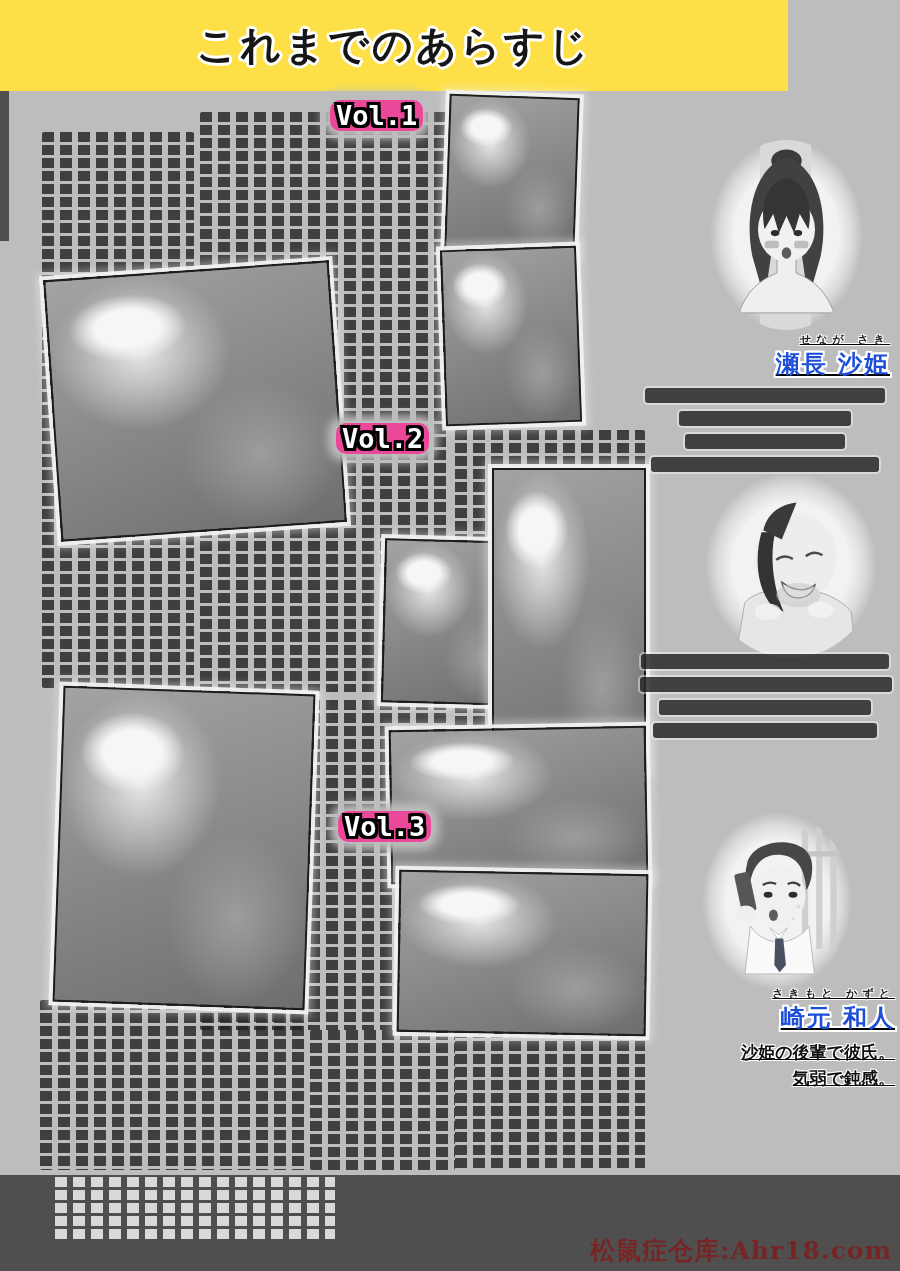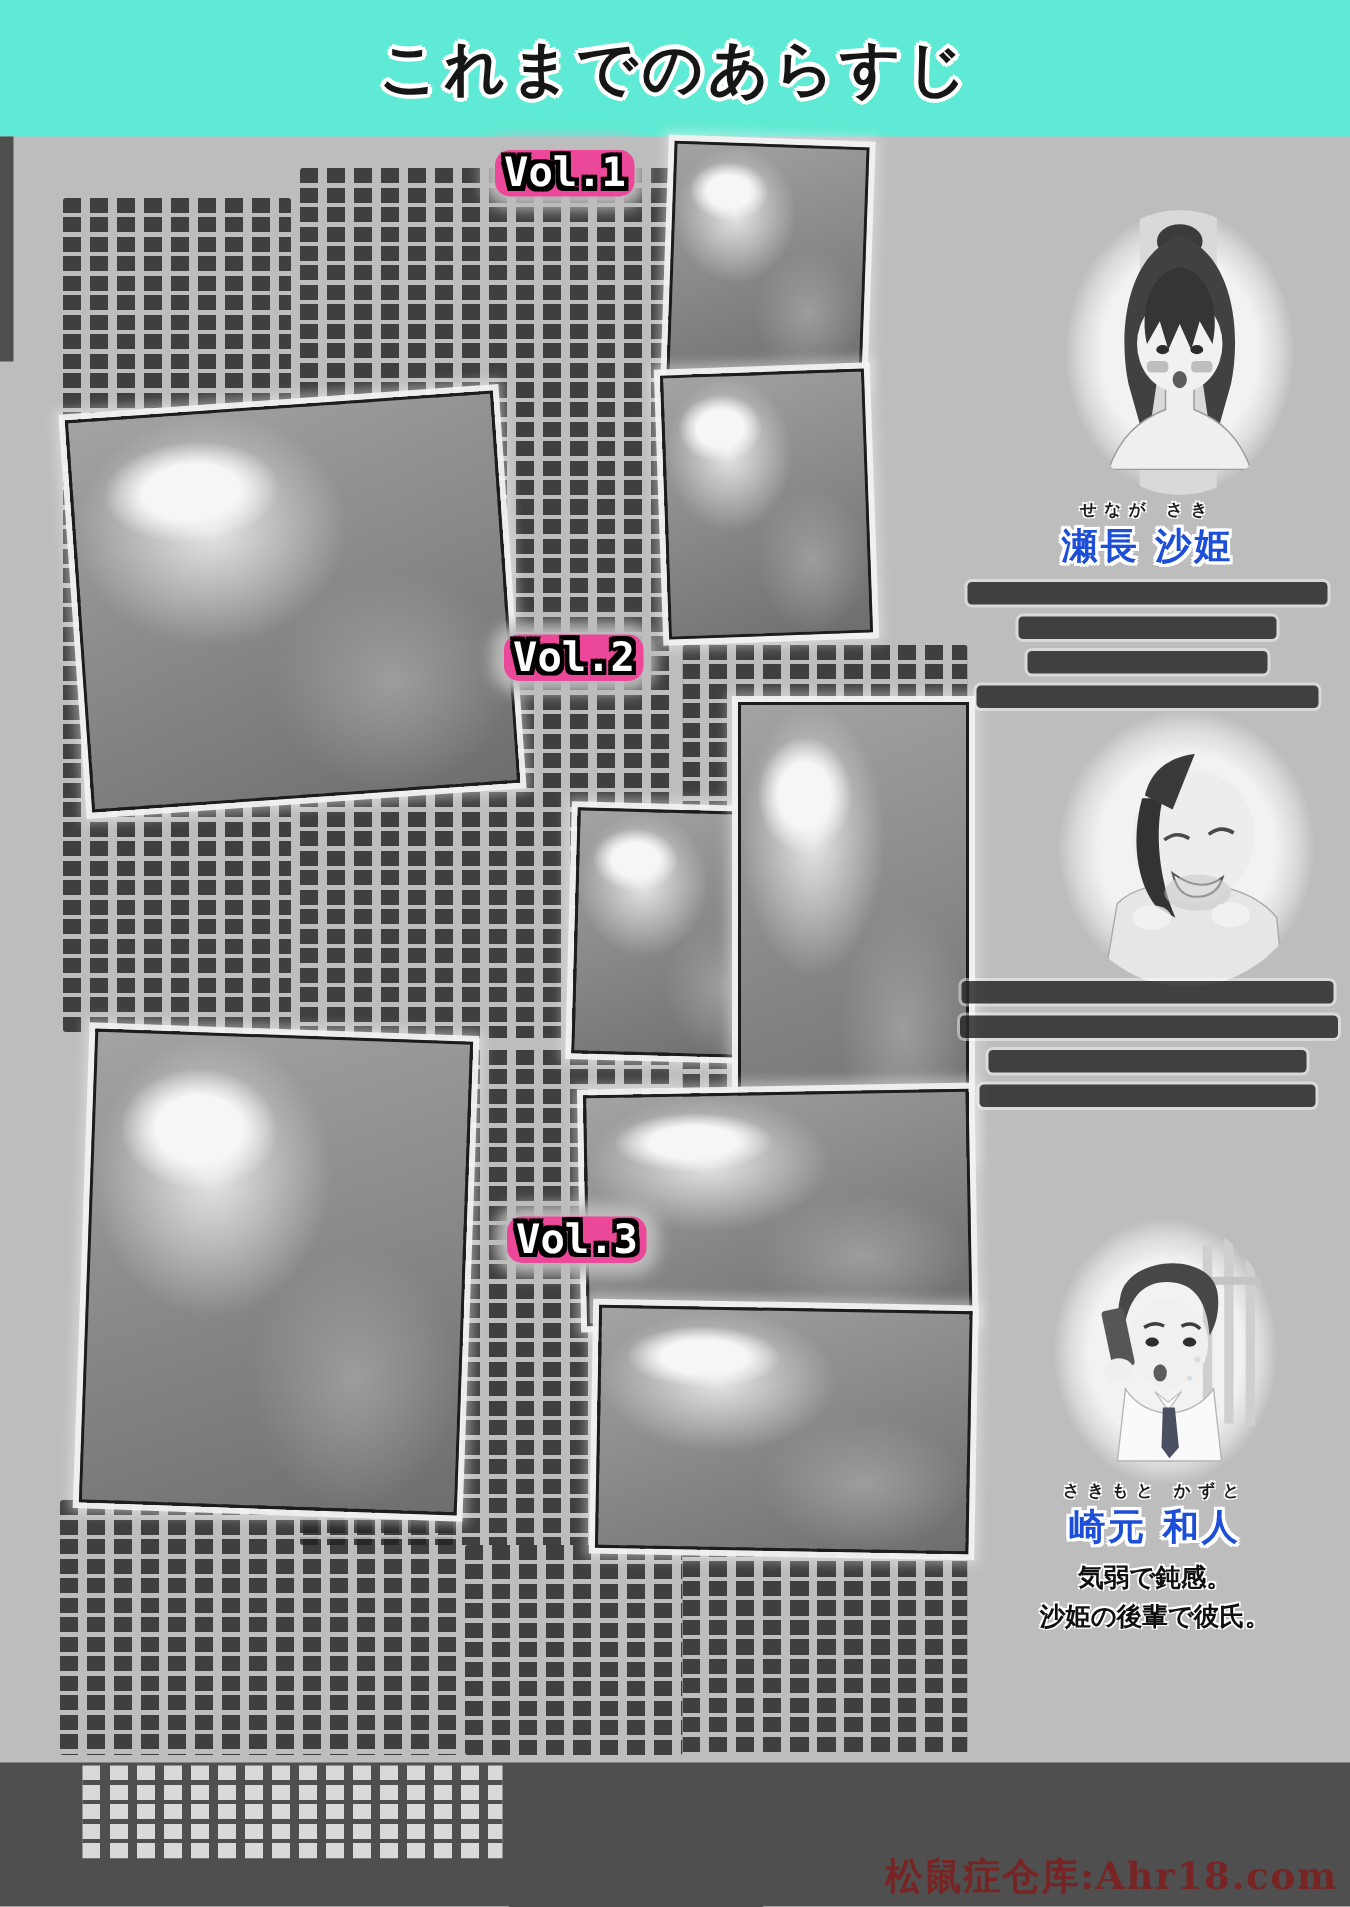--- a/index.html
+++ b/index.html
@@ -4,21 +4,21 @@
 <style>
   html,body{margin:0;padding:0;}
   body{
     width:900px;height:1271px;position:relative;overflow:hidden;
     background:#bdbdbd;
     font-family:"DejaVu Sans","Liberation Sans",sans-serif;
   }
   .abs{position:absolute;}
 
   
-  .band-top{left:0;top:0;width:900px;height:91px;background:#5eead4;display:flex;align-items:center;justify-content:center;}
+  .band-top{left:0;top:0;width:788px;height:91px;background:#fde047;display:flex;align-items:center;justify-content:center;}
   .band-bottom{left:0;top:1175px;width:900px;height:96px;background:#4f4f4f;}
   .left-strip{left:0;top:91px;width:9px;height:150px;background:#4f4f4f;}
 
   .page-title{
     font-size:40px;font-weight:bold;color:#161616;letter-spacing:3px;
     text-shadow:-2px -2px 0 #fff,2px -2px 0 #fff,-2px 2px 0 #fff,2px 2px 0 #fff,
                 0 -3px 0 #fff,0 3px 0 #fff,-3px 0 0 #fff,3px 0 0 #fff;
   }
 
   
@@ -60,21 +60,21 @@
     background:radial-gradient(closest-side,#f6f6f6 55%,rgba(246,246,246,0));
     border-radius:50%;
   }
 
   
   .portrait{
     position:absolute;border-radius:50%;overflow:hidden;
     background:radial-gradient(closest-side,#f2f2f2 68%,rgba(242,242,242,.55) 86%,rgba(242,242,242,0));
   }
   .portrait svg{width:100%;height:100%;display:block;}
-  .char-block{position:absolute;text-align:center;}
+  .char-block{position:absolute;text-align:right;text-decoration:underline;}
   .furigana{
     font-size:11px;letter-spacing:5px;color:#1c1c1c;font-weight:bold;
     text-shadow:-1px -1px 0 #fff,1px -1px 0 #fff,-1px 1px 0 #fff,1px 1px 0 #fff;
   }
   .char-name{
     font-size:24px;font-weight:bold;color:#1d4ed8;letter-spacing:2px;margin-top:1px;
     text-shadow:-2px -2px 0 #fff,2px -2px 0 #fff,-2px 2px 0 #fff,2px 2px 0 #fff,
                 0 -2px 0 #fff,0 2px 0 #fff,-2px 0 0 #fff,2px 0 0 #fff;
   }
   .bio-text{
@@ -192,18 +192,18 @@
     <rect x="36" y="68" width="17" height="44" rx="3" fill="#565656" transform="rotate(-12 45 90)"></rect>
     <ellipse cx="45" cy="114" rx="11" ry="9" fill="#efefef"></ellipse>
     <path d="M82 144 L72 130 L82 138 L92 130 Z" fill="#fff" stroke="#c0c0c0" stroke-width="1"></path>
     <path d="M78 142 L87 142 L90 172 L83 180 L77 172 Z" fill="#4a4f62"></path>
   </svg>
 </div>
 <div class="char-block" style="left:645px;top:986px;width:250px;">
   <div class="furigana">さきもと かずと</div>
   <div class="char-name">崎元 和人</div>
   <div class="bio-text">
+    <div>沙姫の後輩で彼氏。</div>
     <div>気弱で鈍感。</div>
-    <div>沙姫の後輩で彼氏。</div>
   </div>
 </div>
 
 <div class="watermark">松鼠症仓库:Ahr18.com</div>
 
 </body></html>

